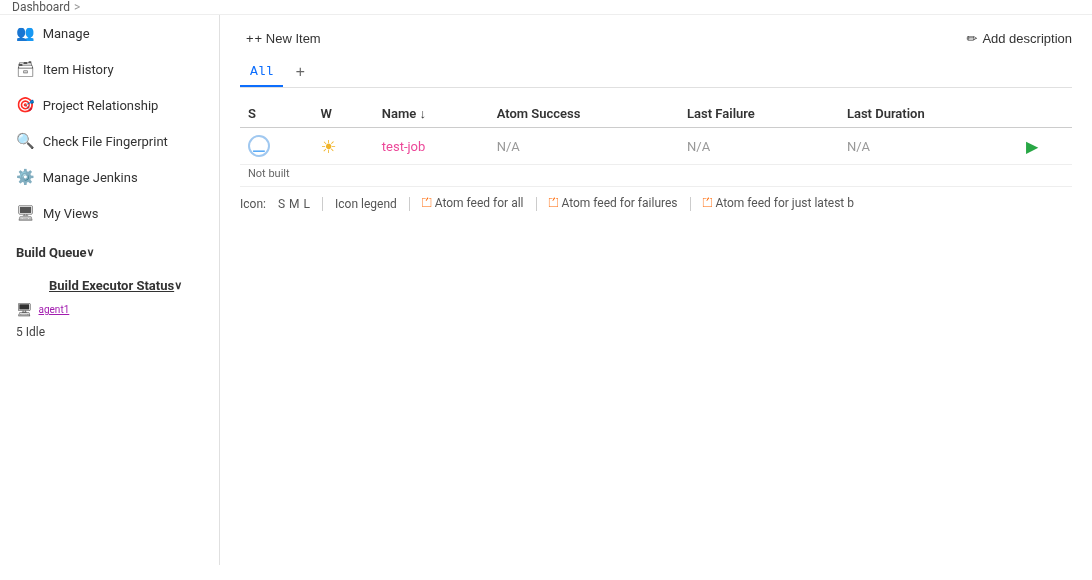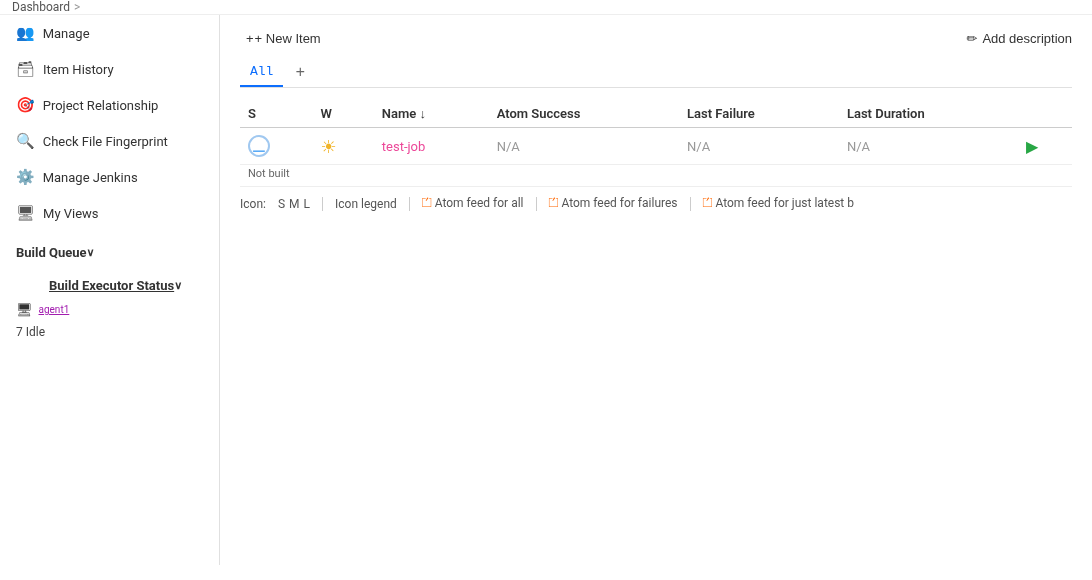--- a/index.html
+++ b/index.html
@@ -263,21 +263,21 @@
     </div>
 
     <div class="sidebar-section">
       <span style="text-decoration:underline;cursor:pointer;margin-left:33px;">Build Executor Status</span>
       <span class="chevron">∨</span>
     </div>
     <div class="sidebar-agent">
       <span style="font-size:13px;">🖥</span>
       <a href="#">agent1</a>
     </div>
-    <div class="sidebar-idle">7  Idle</div>
+    <div class="sidebar-idle">5  Idle</div>
   </div>
 
   <div class="main">
     <div class="main-toolbar">
       <button class="btn-new-item">
         <span>+</span>
         <span style="padding-left:0;margin-left:-4px;">+ New Item</span>
       </button>
       <button class="btn-add-desc">
         <span>✏</span>

